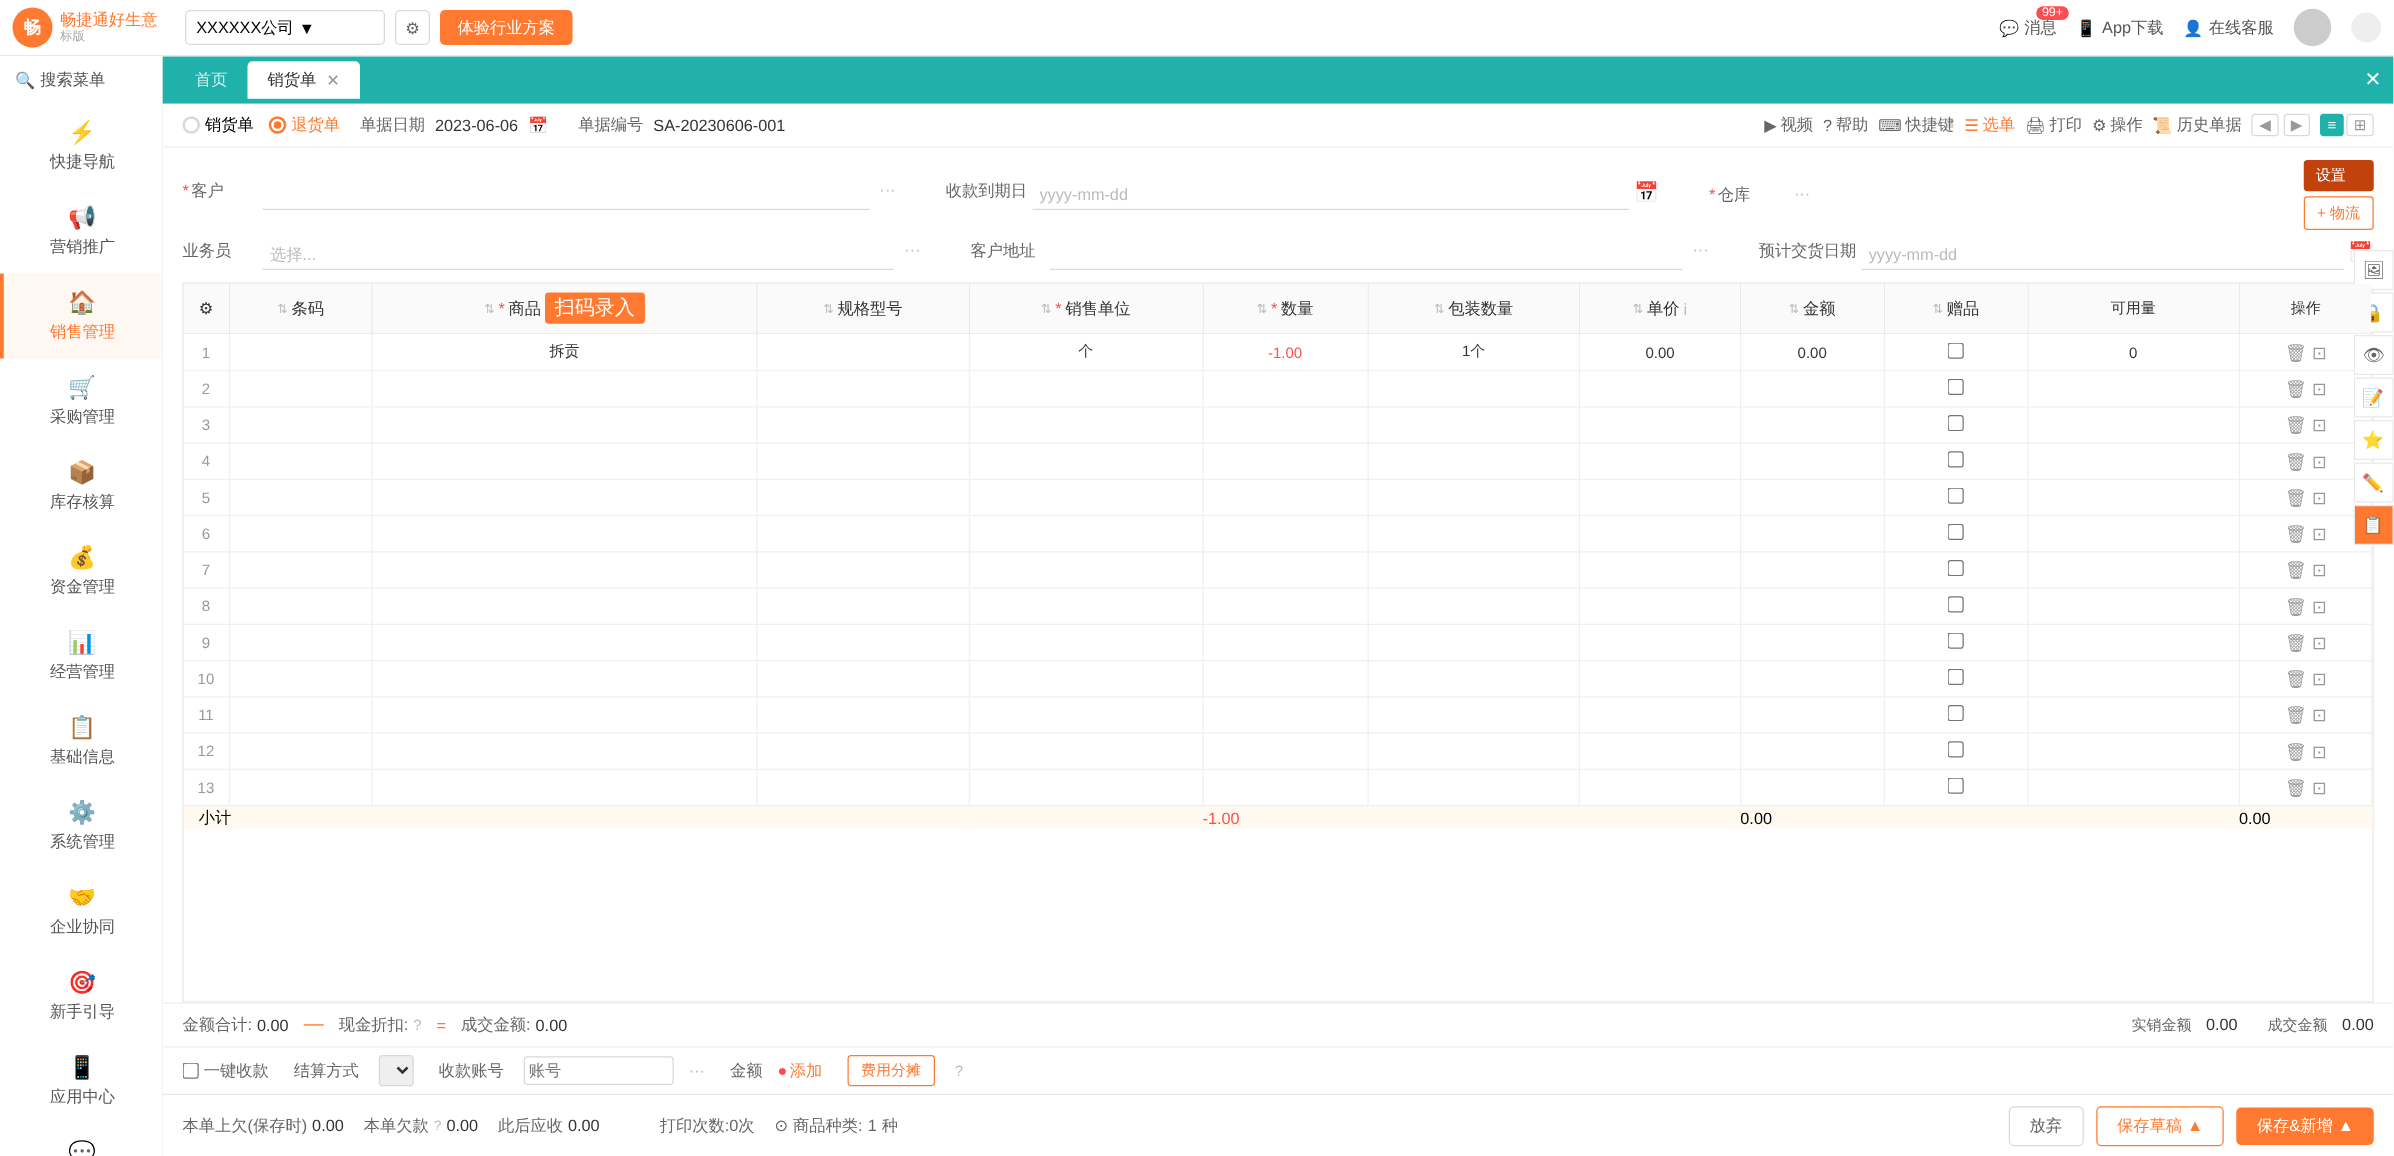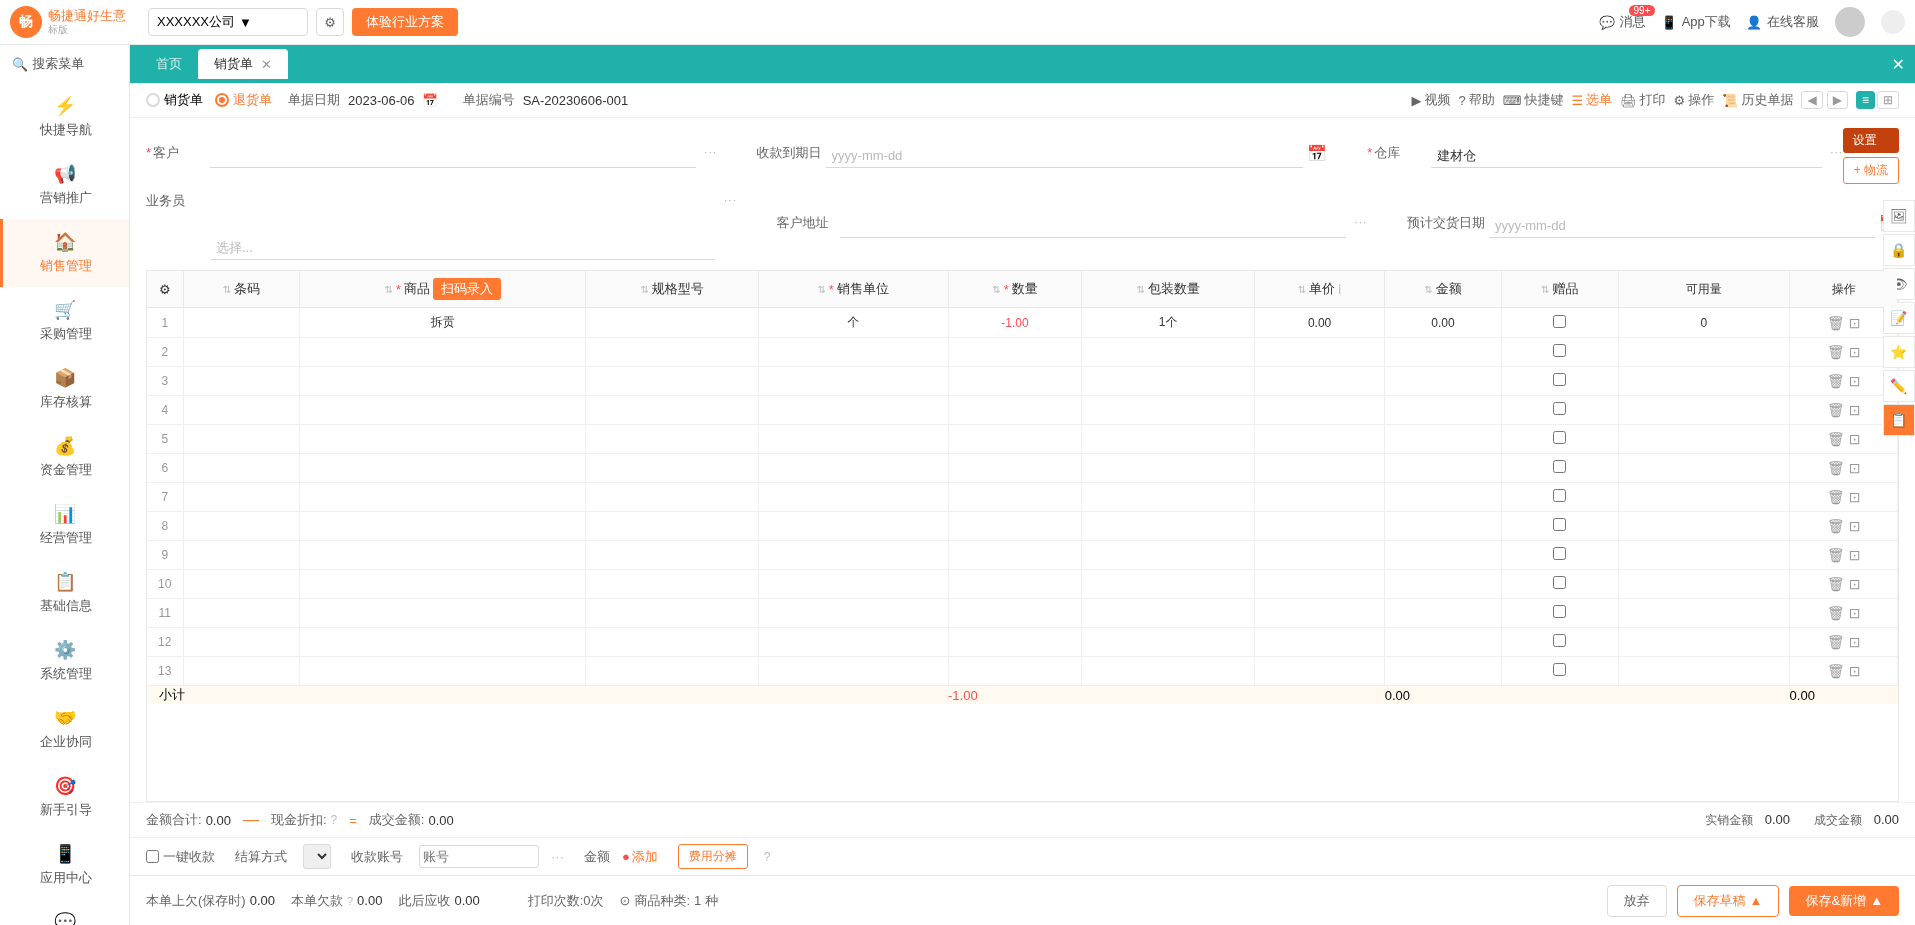--- a/index.html
+++ b/index.html
@@ -65,21 +65,21 @@
     .right-btns { display: flex; flex-direction: column; gap: 4px; }
     .settings-btn { background: #c2410c; color: white; border: none; border-radius: 3px; padding: 4px 10px; cursor: pointer; font-size: 12px; display: flex; align-items: center; gap: 3px; }
     .logistics-btn { border: 1px solid #ff7a30; color: #ff7a30; background: white; border-radius: 3px; padding: 4px 10px; cursor: pointer; font-size: 12px; display: flex; align-items: center; gap: 3px; }
 
     
     .table-container { flex: 1; overflow: auto; margin: 0 16px; border: 1px solid #e8e8e8; }
     table { width: 100%; border-collapse: collapse; }
     thead th { background: #fafafa; border-bottom: 1px solid #e8e8e8; border-right: 1px solid #e8e8e8; padding: 7px 8px; text-align: center; white-space: nowrap; font-weight: normal; color: #333; font-size: 12px; position: sticky; top: 0; z-index: 1; }
     tbody td { border-bottom: 1px solid #f0f0f0; border-right: 1px solid #f0f0f0; padding: 6px 8px; text-align: center; color: #333; font-size: 12px; }
     .row-num { color: #999; }
-    .scan-btn { background: #ff7a30; color: white; border: none; border-radius: 3px; padding: 2px 8px; cursor: pointer; font-size: 13px; }
+    .scan-btn { background: #ff7a30; color: white; border: none; border-radius: 3px; padding: 2px 8px; cursor: pointer; font-size: 16px; }
     .qty-red { color: #ff4d4f; }
     .col-ops { display: flex; align-items: center; gap: 4px; justify-content: center; }
     .op-icon { cursor: pointer; color: #999; font-size: 14px; }
     .subtotal-row td { background: #fff9f0; font-weight: 500; }
 
     
     .bottom-summary { padding: 8px 16px; border-top: 1px solid #f0f0f0; display: flex; align-items: center; gap: 12px; flex-shrink: 0; }
     .summary-item { display: flex; align-items: center; gap: 4px; }
     .summary-label { color: #666; }
     .summary-value { color: #333; }
@@ -300,32 +300,31 @@
             <input class="field-input" style="width: 300px;">
             <span class="field-dots">···</span>
           </div>
           <div class="field-group" style="flex:1.2;margin-left:40px;">
             <span class="field-label">收款到期日</span>
             <input class="field-input" placeholder="yyyy-mm-dd" style="width: 200px;">
             <span class="field-calendar">📅</span>
           </div>
           <div class="field-group" style="flex:1;margin-left:40px;">
             <span class="field-label required">仓库</span>
-            <input class="field-input" value="建材仓" style="width: 200px;">
             <span class="field-dots">···</span>
           </div>
           <div class="right-btns" style="margin-left:auto;flex-shrink:0;">
             <button class="settings-btn">设置</button>
             <button class="logistics-btn">+ 物流</button>
           </div>
         </div>
         <div class="fields-row">
           <div class="field-group" style="flex:1.2;">
             <span class="field-label">业务员</span>
-            <input class="field-input" placeholder="选择..." style="width: 300px; margin-top: 44px;">
+            <input class="field-input" placeholder="选择..." style="width: 300px;">
             <span class="field-dots">···</span>
           </div>
           <div class="field-group" style="flex:1.2;margin-left:40px;">
             <span class="field-label">客户地址</span>
             <input class="field-input" style="width: 300px;">
             <span class="field-dots">···</span>
           </div>
           <div class="field-group" style="flex:1;margin-left:40px;">
             <span class="field-label">预计交货日期</span>
             <input class="field-input" placeholder="yyyy-mm-dd" style="width: 200px;">

